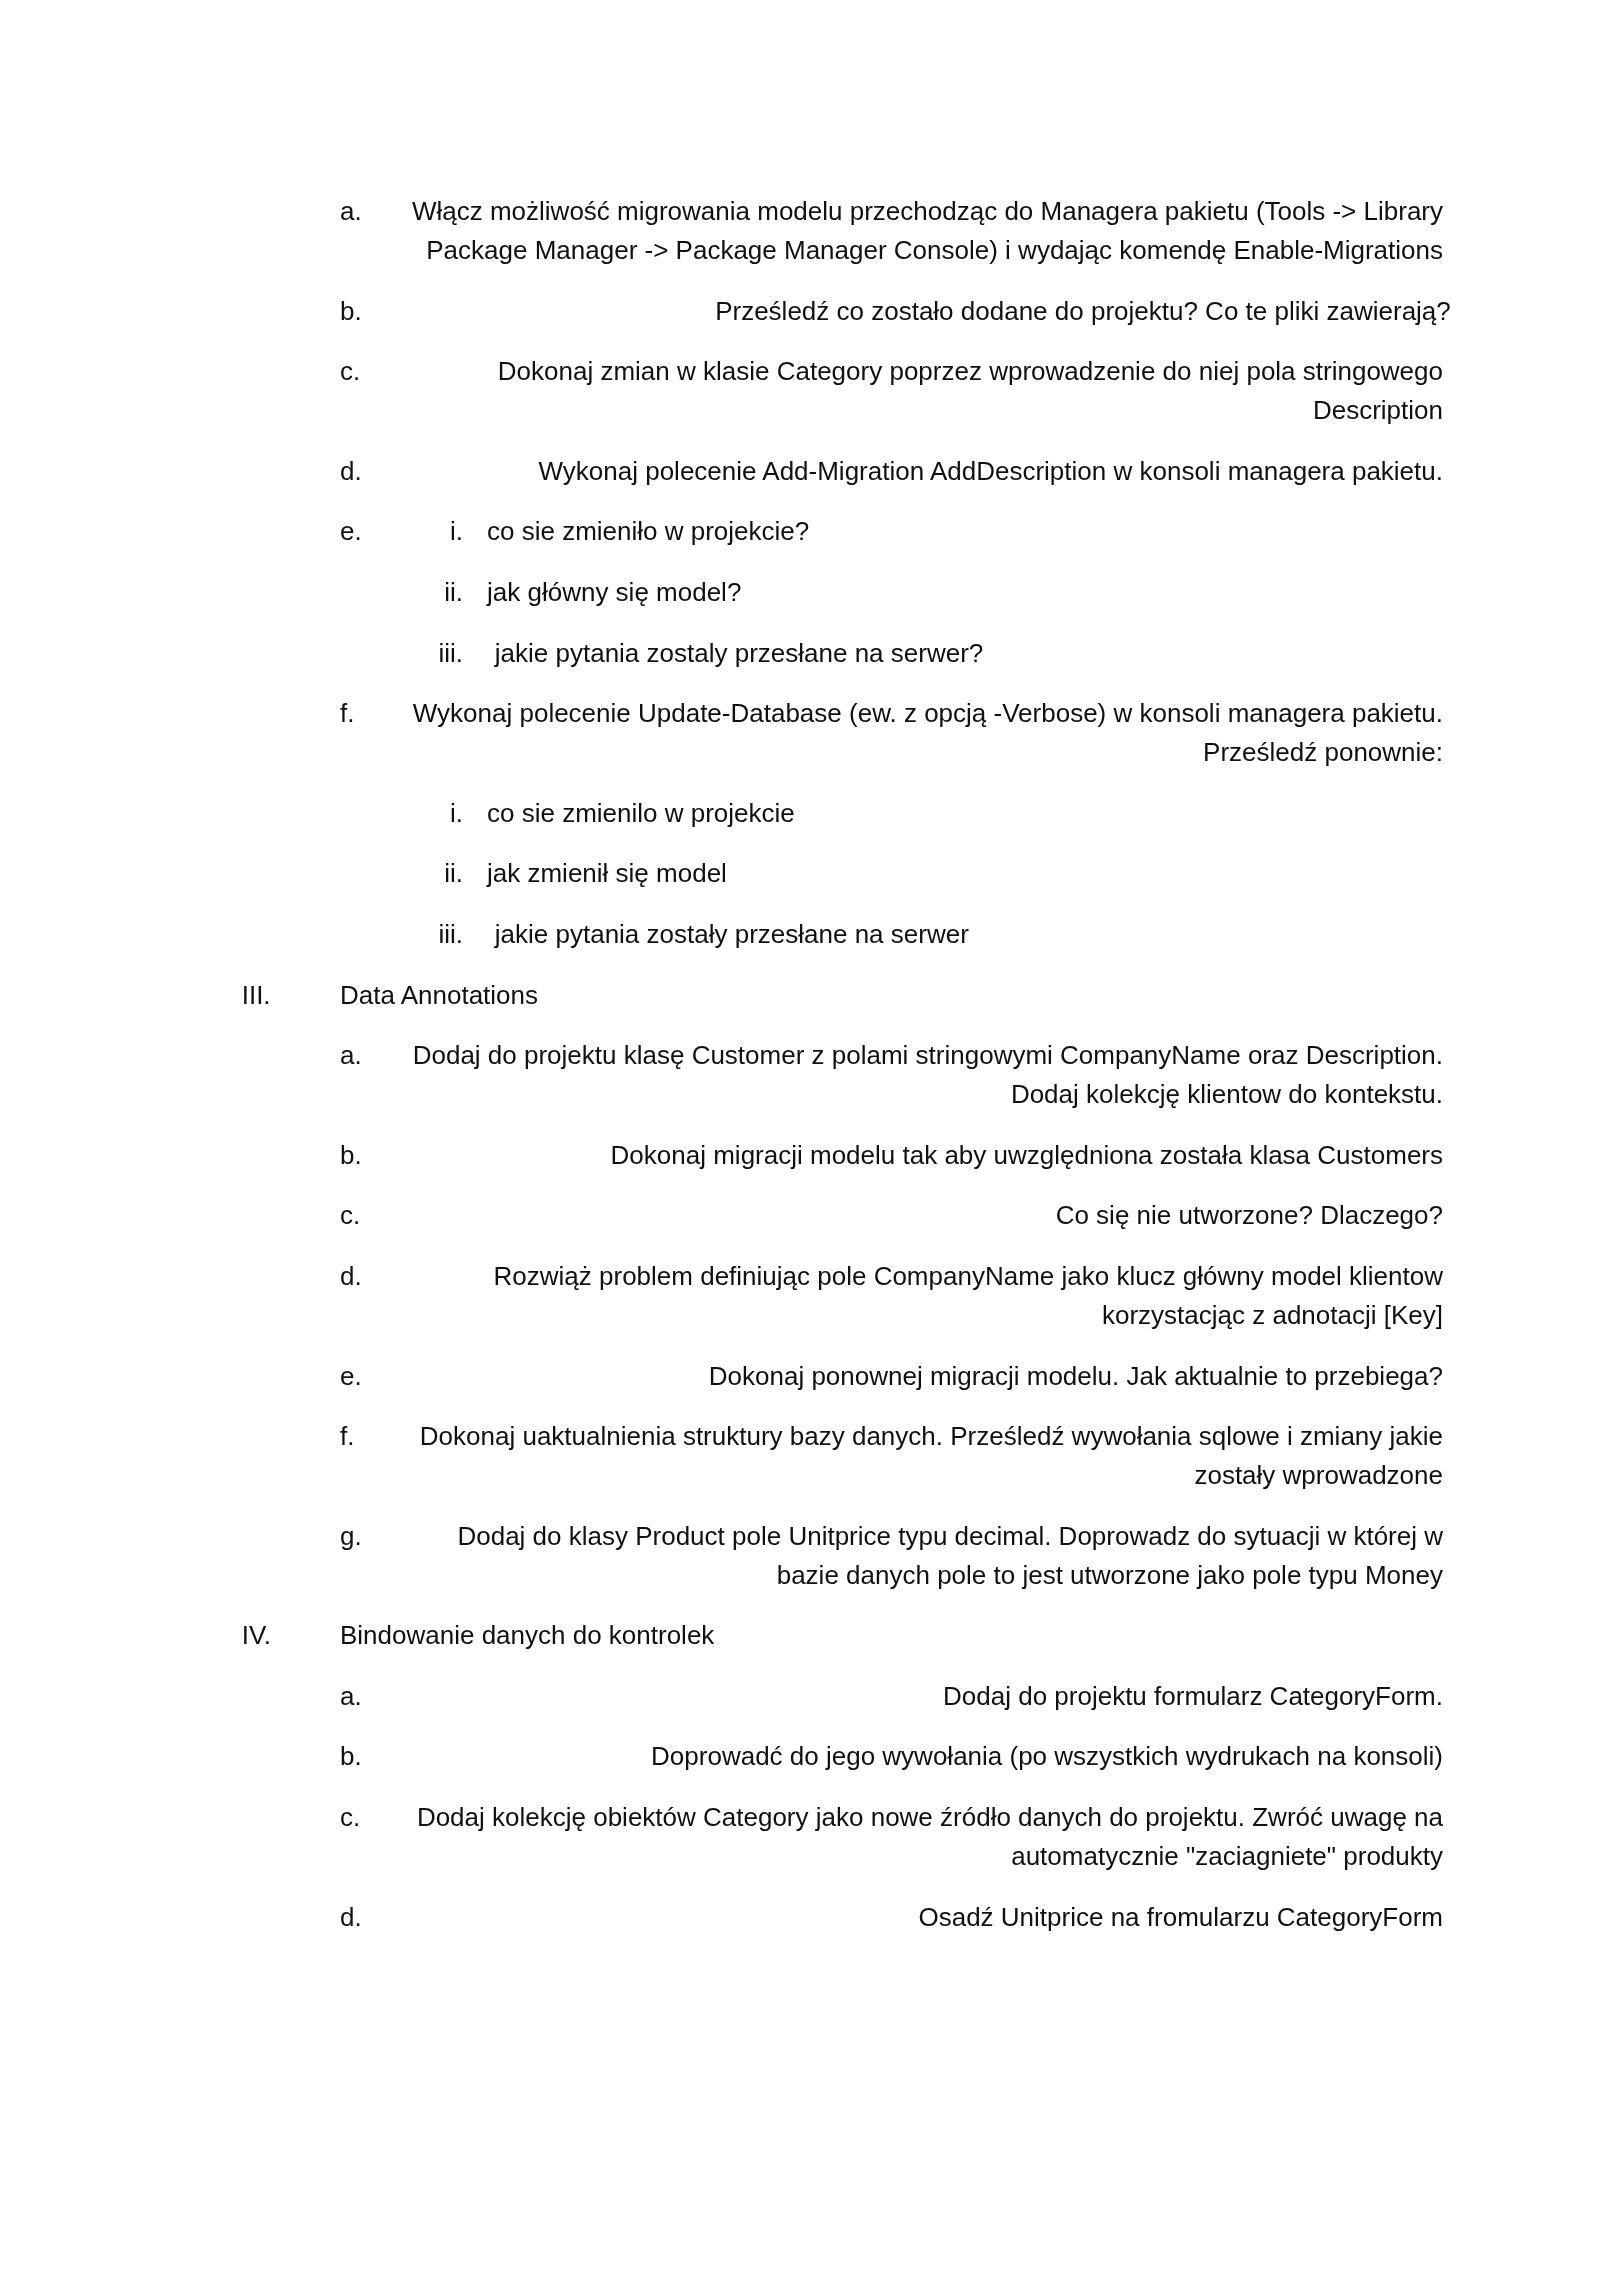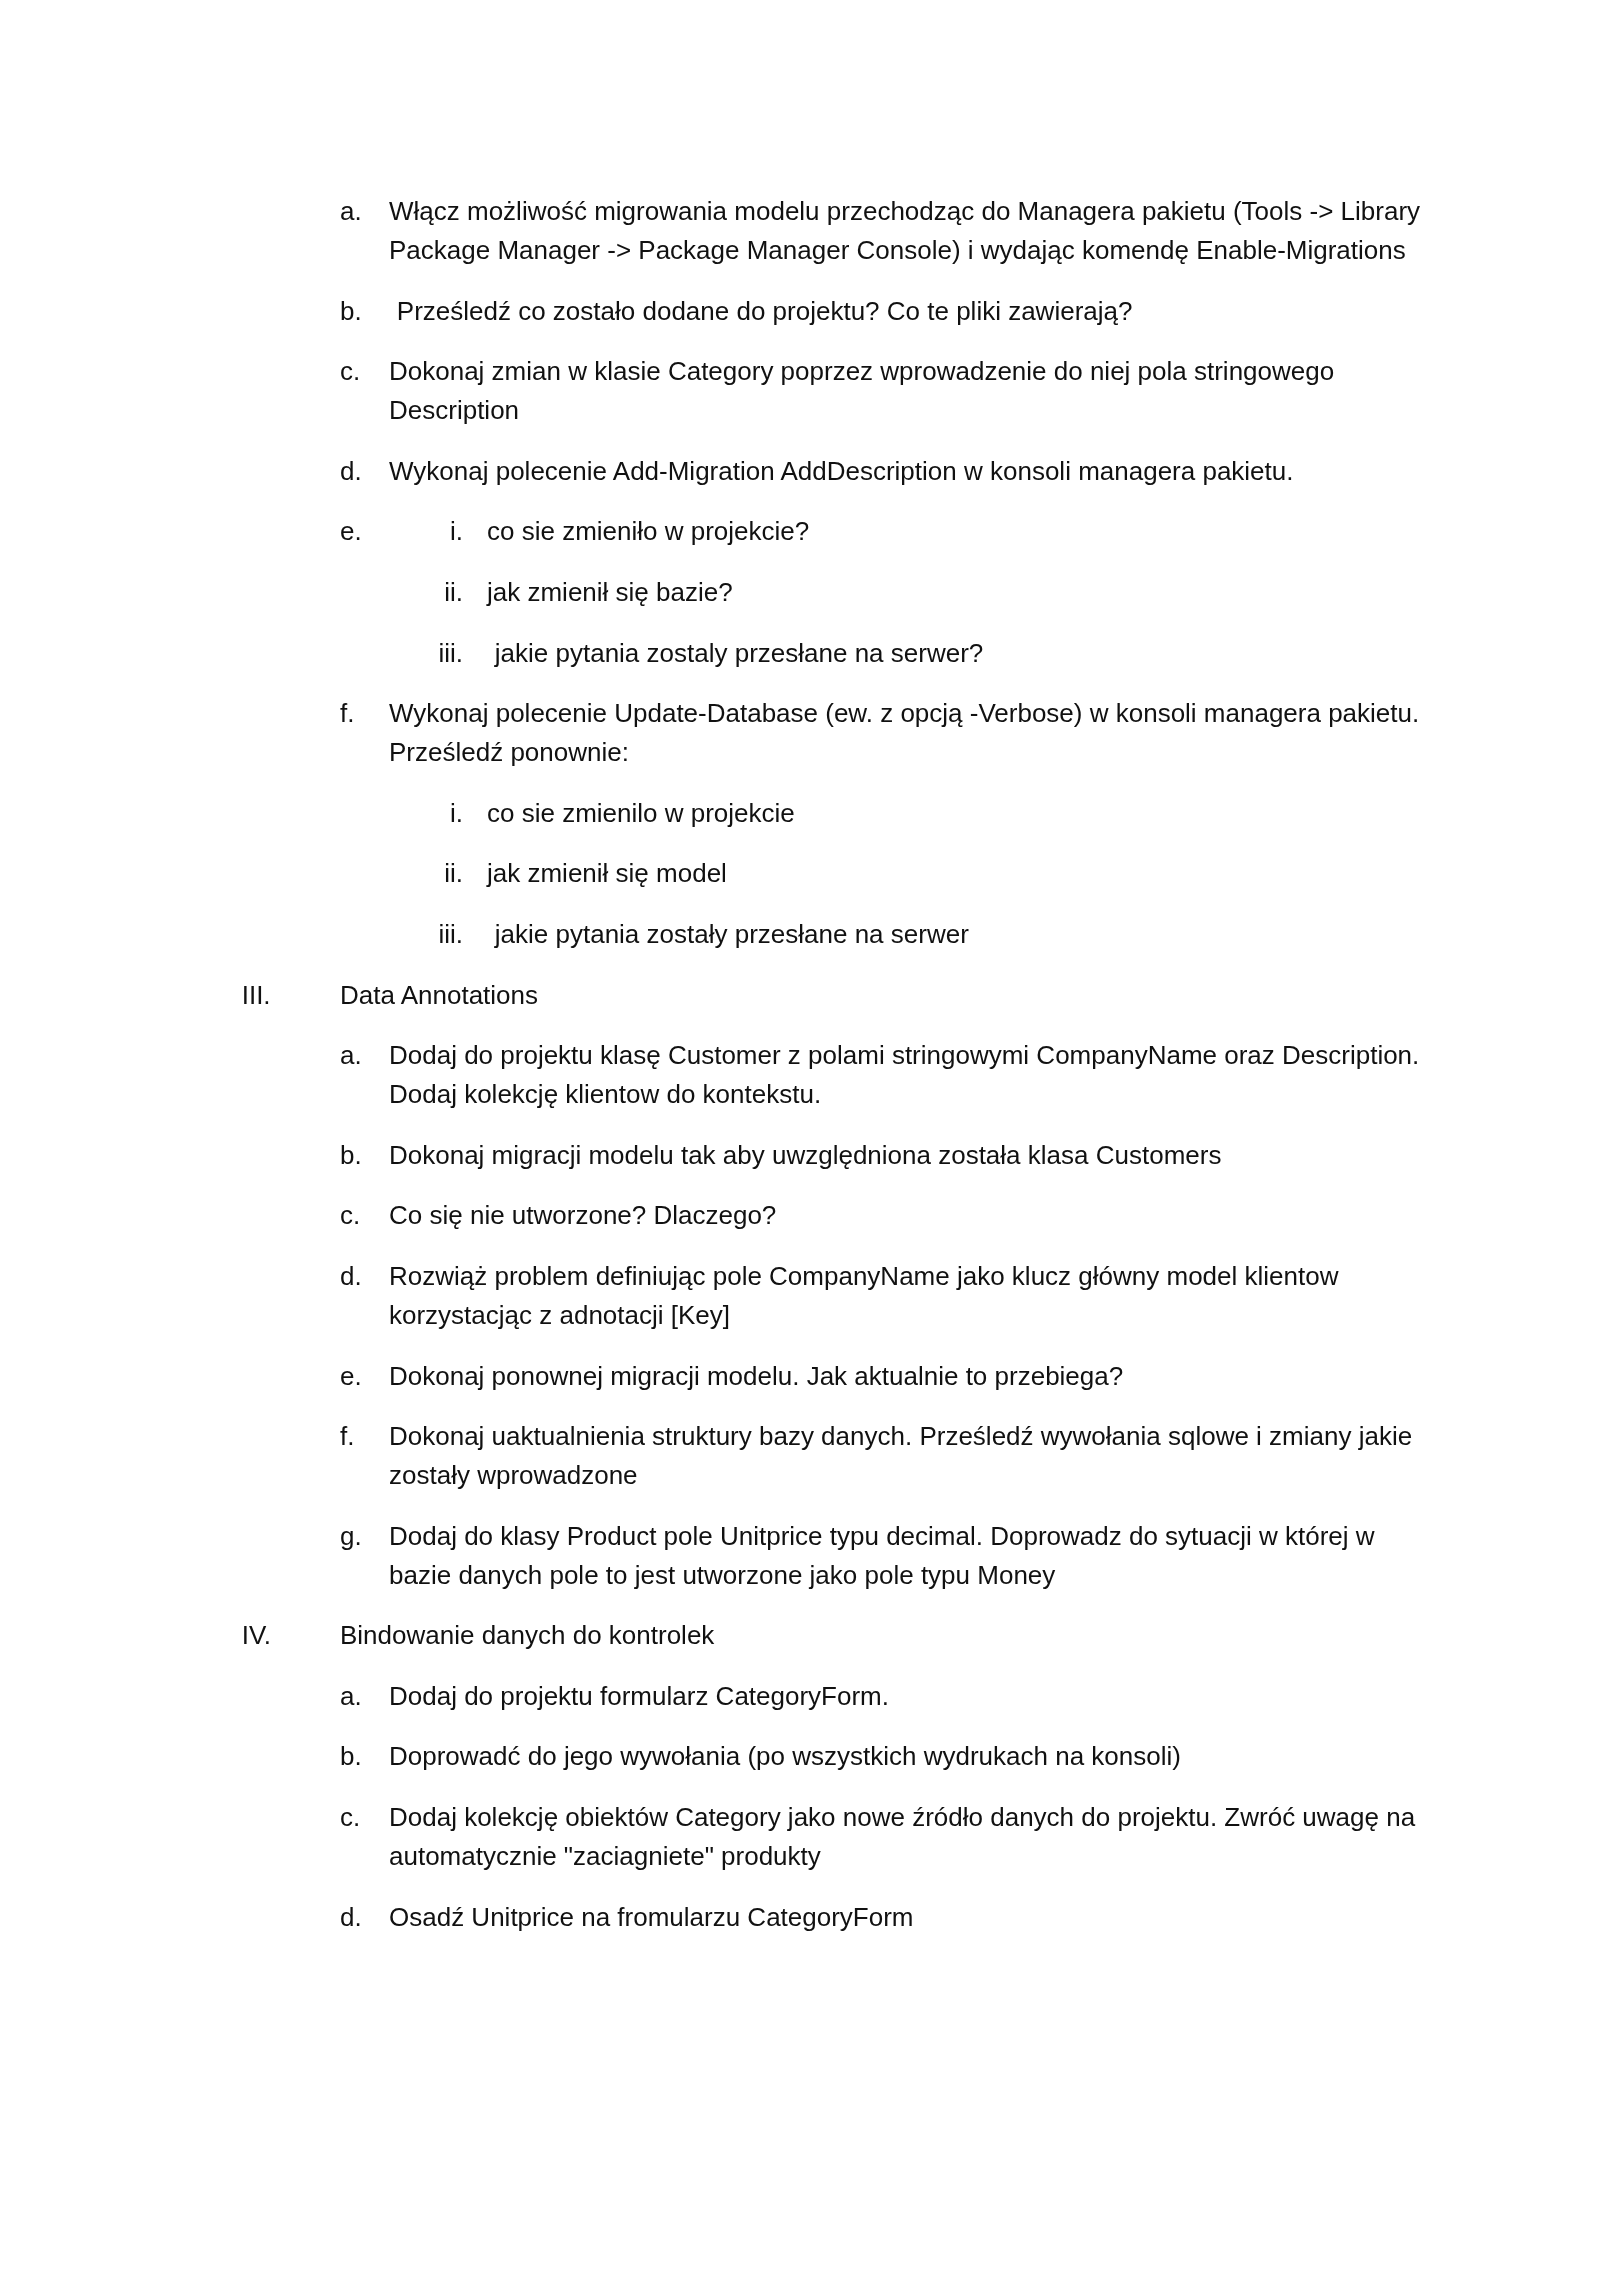--- a/index.html
+++ b/index.html
@@ -9,21 +9,21 @@
   .list { position: absolute; left: 0; top: 192px; width: 1620px; }
   .item { position: relative; font-size: 26px; line-height: 39px; margin-bottom: 21.6px; }
   .lbl { position: absolute; text-align: right; }
   .txt { display: block; }
   
   .l1 .lbl { left: 225px; width: 0; text-align: left; }
   .l1 .lbl span { position: absolute; left: 16.7px; }
   .l1 .txt { margin-left: 340px; width: 1078px; }
   
   .l2 .lbl { left: 340px; }
-  .l2 .txt { margin-left: 389px; width: 1054px; }
+  .l2 .txt { margin-left: 389px; width: 1054px; text-align: right; }
   
   .l3 .lbl { left: 392px; width: 71px; }
   .l3 .txt { margin-left: 487px; width: 931px; }
   .sp { padding-left: 7.8px; }
 </style>
 </head>
 <body>
 
 <div class="page">
   <div class="list">
@@ -45,21 +45,21 @@
       </div>
     <div class="item l2">
         <span class="lbl">e.</span>
       </div>
     <div class="item l3">
         <span class="lbl">i.</span>
         <span class="txt">co sie zmieniło w projekcie?</span>
       </div>
     <div class="item l3">
         <span class="lbl">ii.</span>
-        <span class="txt">jak zmienił się bazie?</span>
+        <span class="txt">jak główny się model?</span>
       </div>
     <div class="item l3">
         <span class="lbl">iii.</span>
         <span class="txt sp">jakie pytania zostaly przesłane na serwer?</span>
       </div>
     <div class="item l2">
         <span class="lbl">f.</span>
         <span class="txt">Wykonaj polecenie Update-Database (ew. z opcją -Verbose)  w konsoli managera pakietu. Prześledź  ponownie:</span>
       </div>
     <div class="item l3">

